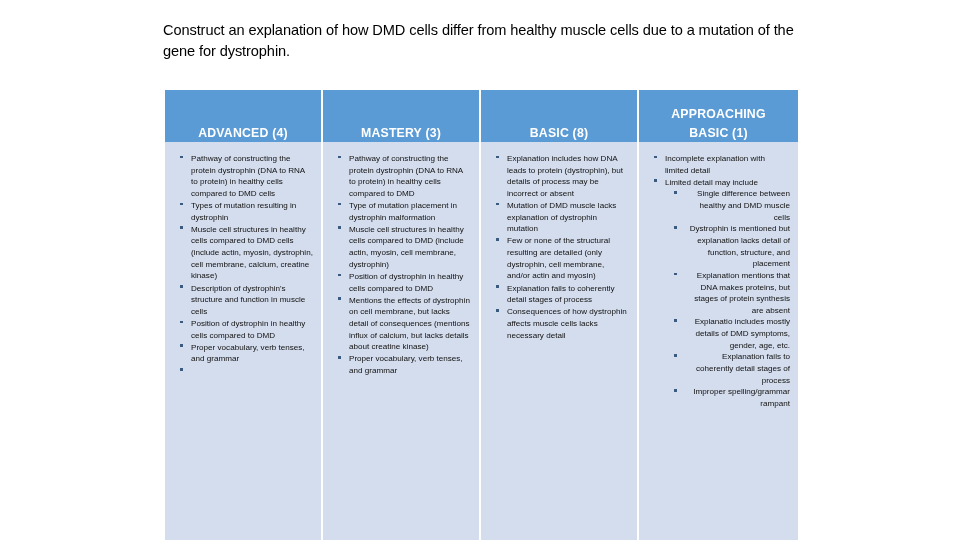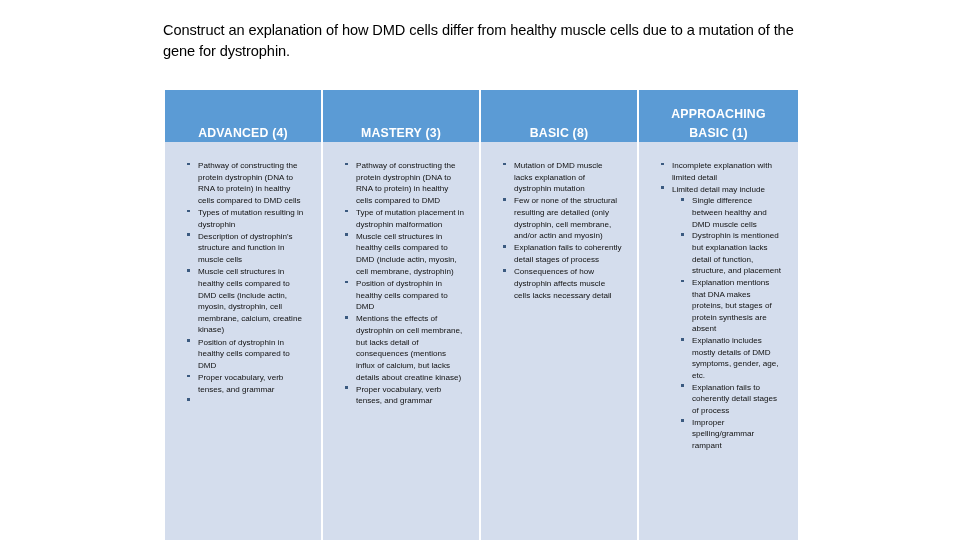--- a/index.html
+++ b/index.html
@@ -64,40 +64,41 @@
   .col-body {
     background: #d4dded;
     height: 421px;
     padding: 7px 4px 4px 2px;
     font-size: 8.1px;
     line-height: 1.44;
     color: #111111;
   }
   ul.lvl1 {
     list-style: none;
-    margin: 11px;
+    margin: 4px;
     padding: 0;
   }
   ul.lvl1 > li {
     position: relative;
     padding-left: 20px;
     margin: 0 0 0.5px 0;
   }
   ul.lvl1 > li > .bullet {
     position: absolute;
     left: 9px;
     top: 2.6px;
     width: 2.8px;
     height: 2.8px;
     background: #3b5a80;
   }
   ul.lvl2 {
     list-style: none;
     margin: 0;
     padding: 0;
+    text-align: right;
   }
   ul.lvl2 > li {
     position: relative;
     padding-left: 20px;
     margin: 0;
   }
   ul.lvl2 > li > .bullet {
     position: absolute;
     left: 9px;
     top: 2.6px;
@@ -117,22 +118,22 @@
   <div id="rubric">
 
     <div class="col col-1">
       <div class="col-head">
         <span>ADVANCED (4)</span>
       </div>
       <div class="col-body">
         <ul class="lvl1">
           <li><span class="bullet"></span><span class="txt">Pathway of constructing the protein dystrophin (DNA to RNA to protein) in healthy cells compared to DMD cells</span></li>
           <li><span class="bullet"></span><span class="txt">Types of mutation resulting in dystrophin</span></li>
+          <li><span class="bullet"></span><span class="txt">Muscle cell structures in healthy cells compared to DMD cells (include actin, myosin, dystrophin, cell membrane, calcium, creatine kinase)</span></li>
           <li><span class="bullet"></span><span class="txt">Description of dystrophin's structure and function in muscle cells</span></li>
-          <li><span class="bullet"></span><span class="txt">Muscle cell structures in healthy cells compared to DMD cells (include actin, myosin, dystrophin, cell membrane, calcium, creatine kinase)</span></li>
           <li><span class="bullet"></span><span class="txt">Position of dystrophin in healthy cells compared to DMD</span></li>
           <li><span class="bullet"></span><span class="txt">Proper vocabulary, verb tenses, and grammar</span></li>
           <li><span class="bullet"></span></li>
         </ul>
       </div>
     </div>
 
     <div class="col col-2">
       <div class="col-head">
         <span>MASTERY (3)</span>
@@ -148,20 +149,21 @@
         </ul>
       </div>
     </div>
 
     <div class="col col-3">
       <div class="col-head">
         <span>BASIC (8)</span>
       </div>
       <div class="col-body">
         <ul class="lvl1">
+          <li><span class="bullet"></span><span class="txt">Explanation includes how DNA leads to protein (dystrophin), but details of process may be incorrect or absent</span></li>
           <li><span class="bullet"></span><span class="txt">Mutation of DMD muscle lacks explanation of dystrophin mutation</span></li>
           <li><span class="bullet"></span><span class="txt">Few or none of the structural resulting are detailed (only dystrophin, cell membrane, and/or actin and myosin)</span></li>
           <li><span class="bullet"></span><span class="txt">Explanation fails to coherently detail stages of process</span></li>
           <li><span class="bullet"></span><span class="txt">Consequences of how dystrophin affects muscle cells lacks necessary detail</span></li>
         </ul>
       </div>
     </div>
 
     <div class="col col-4">
       <div class="col-head">

